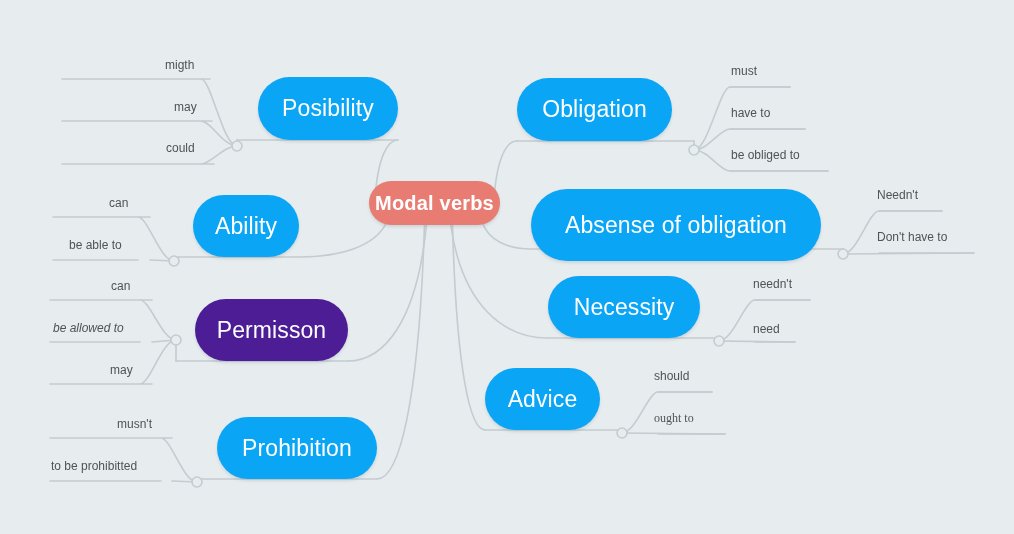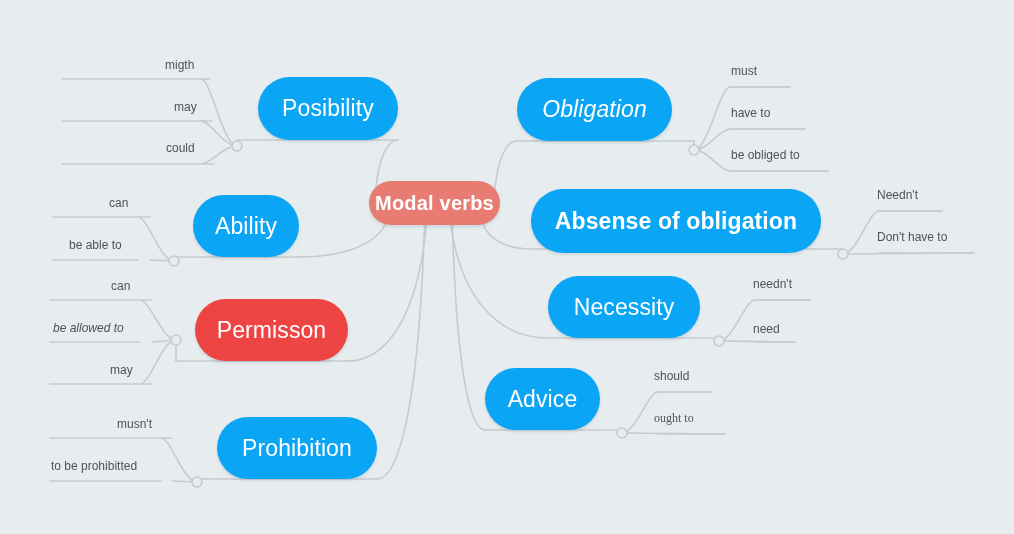--- a/index.html
+++ b/index.html
@@ -139,32 +139,32 @@
     </svg>
   <div id="nodes">
       <div class="node central" style="left: 369px; top: 181px; width: 131px; height: 44px; background: rgb(232, 124, 114);">Modal verbs</div>
       <div class="node topic" style="left: 258px; top: 77px; width: 140px; height: 63px; background: rgb(10, 165, 245);">Posibility</div>
       <div class="leaf r-align" style="left: 165px; top: 59px;">migth</div>
       <div class="leaf r-align" style="left: 174px; top: 101px;">may</div>
       <div class="leaf r-align" style="left: 166px; top: 142px;">could</div>
       <div class="node topic" style="left: 193px; top: 195px; width: 106px; height: 62px; background: rgb(10, 165, 245);">Ability</div>
       <div class="leaf r-align" style="left: 109px; top: 197px;">can</div>
       <div class="leaf r-align" style="left: 69px; top: 239px;">be able to</div>
-      <div class="node topic" style="left: 195px; top: 299px; width: 153px; height: 62px; background: #ef4444;">Permisson</div>
+      <div class="node topic" style="left: 195px; top: 299px; width: 153px; height: 62px; background: #4c1d95;">Permisson</div>
       <div class="leaf r-align" style="left: 111px; top: 280px;">can</div>
       <div class="leaf r-align" style="left: 53px; top: 322px; font-style: italic;">be allowed to</div>
       <div class="leaf r-align" style="left: 110px; top: 364px;">may</div>
       <div class="node topic" style="left: 217px; top: 417px; width: 160px; height: 62px; background: rgb(10, 165, 245);">Prohibition</div>
       <div class="leaf r-align" style="left: 117px; top: 418px;">musn't</div>
       <div class="leaf r-align" style="left: 51px; top: 460px;">to be prohibitted</div>
-      <div class="node topic" style="left: 517px; top: 78px; width: 155px; height: 63px; background: rgb(10, 165, 245); font-style: italic;">Obligation</div>
+      <div class="node topic" style="left: 517px; top: 78px; width: 155px; height: 63px; background: rgb(10, 165, 245);">Obligation</div>
       <div class="leaf l-align" style="left: 731px; top: 65px;">must</div>
       <div class="leaf l-align" style="left: 731px; top: 107px;">have to</div>
       <div class="leaf l-align" style="left: 731px; top: 149px;">be obliged to</div>
-      <div class="node topic" style="left: 531px; top: 189px; width: 290px; height: 64px; background: rgb(10, 165, 245); font-weight: bold;">Absense of obligation</div>
+      <div class="node topic" style="left: 531px; top: 189px; width: 290px; height: 72px; background: rgb(10, 165, 245);">Absense of obligation</div>
       <div class="leaf l-align" style="left: 877px; top: 189px;">Needn't</div>
       <div class="leaf l-align" style="left: 877px; top: 231px;">Don't have to</div>
       <div class="node topic" style="left: 548px; top: 276px; width: 152px; height: 62px; background: rgb(10, 165, 245);">Necessity</div>
       <div class="leaf l-align" style="left: 753px; top: 278px;">needn't</div>
       <div class="leaf l-align" style="left: 753px; top: 323px;">need</div>
       <div class="node topic" style="left: 485px; top: 368px; width: 115px; height: 62px; background: rgb(10, 165, 245);">Advice</div>
       <div class="leaf l-align" style="left: 654px; top: 370px;">should</div>
       <div class="leaf l-align" style="left: 654px; top: 412px; font-family: Liberation Serif, serif;">ought to</div>
     </div>
 </div>

